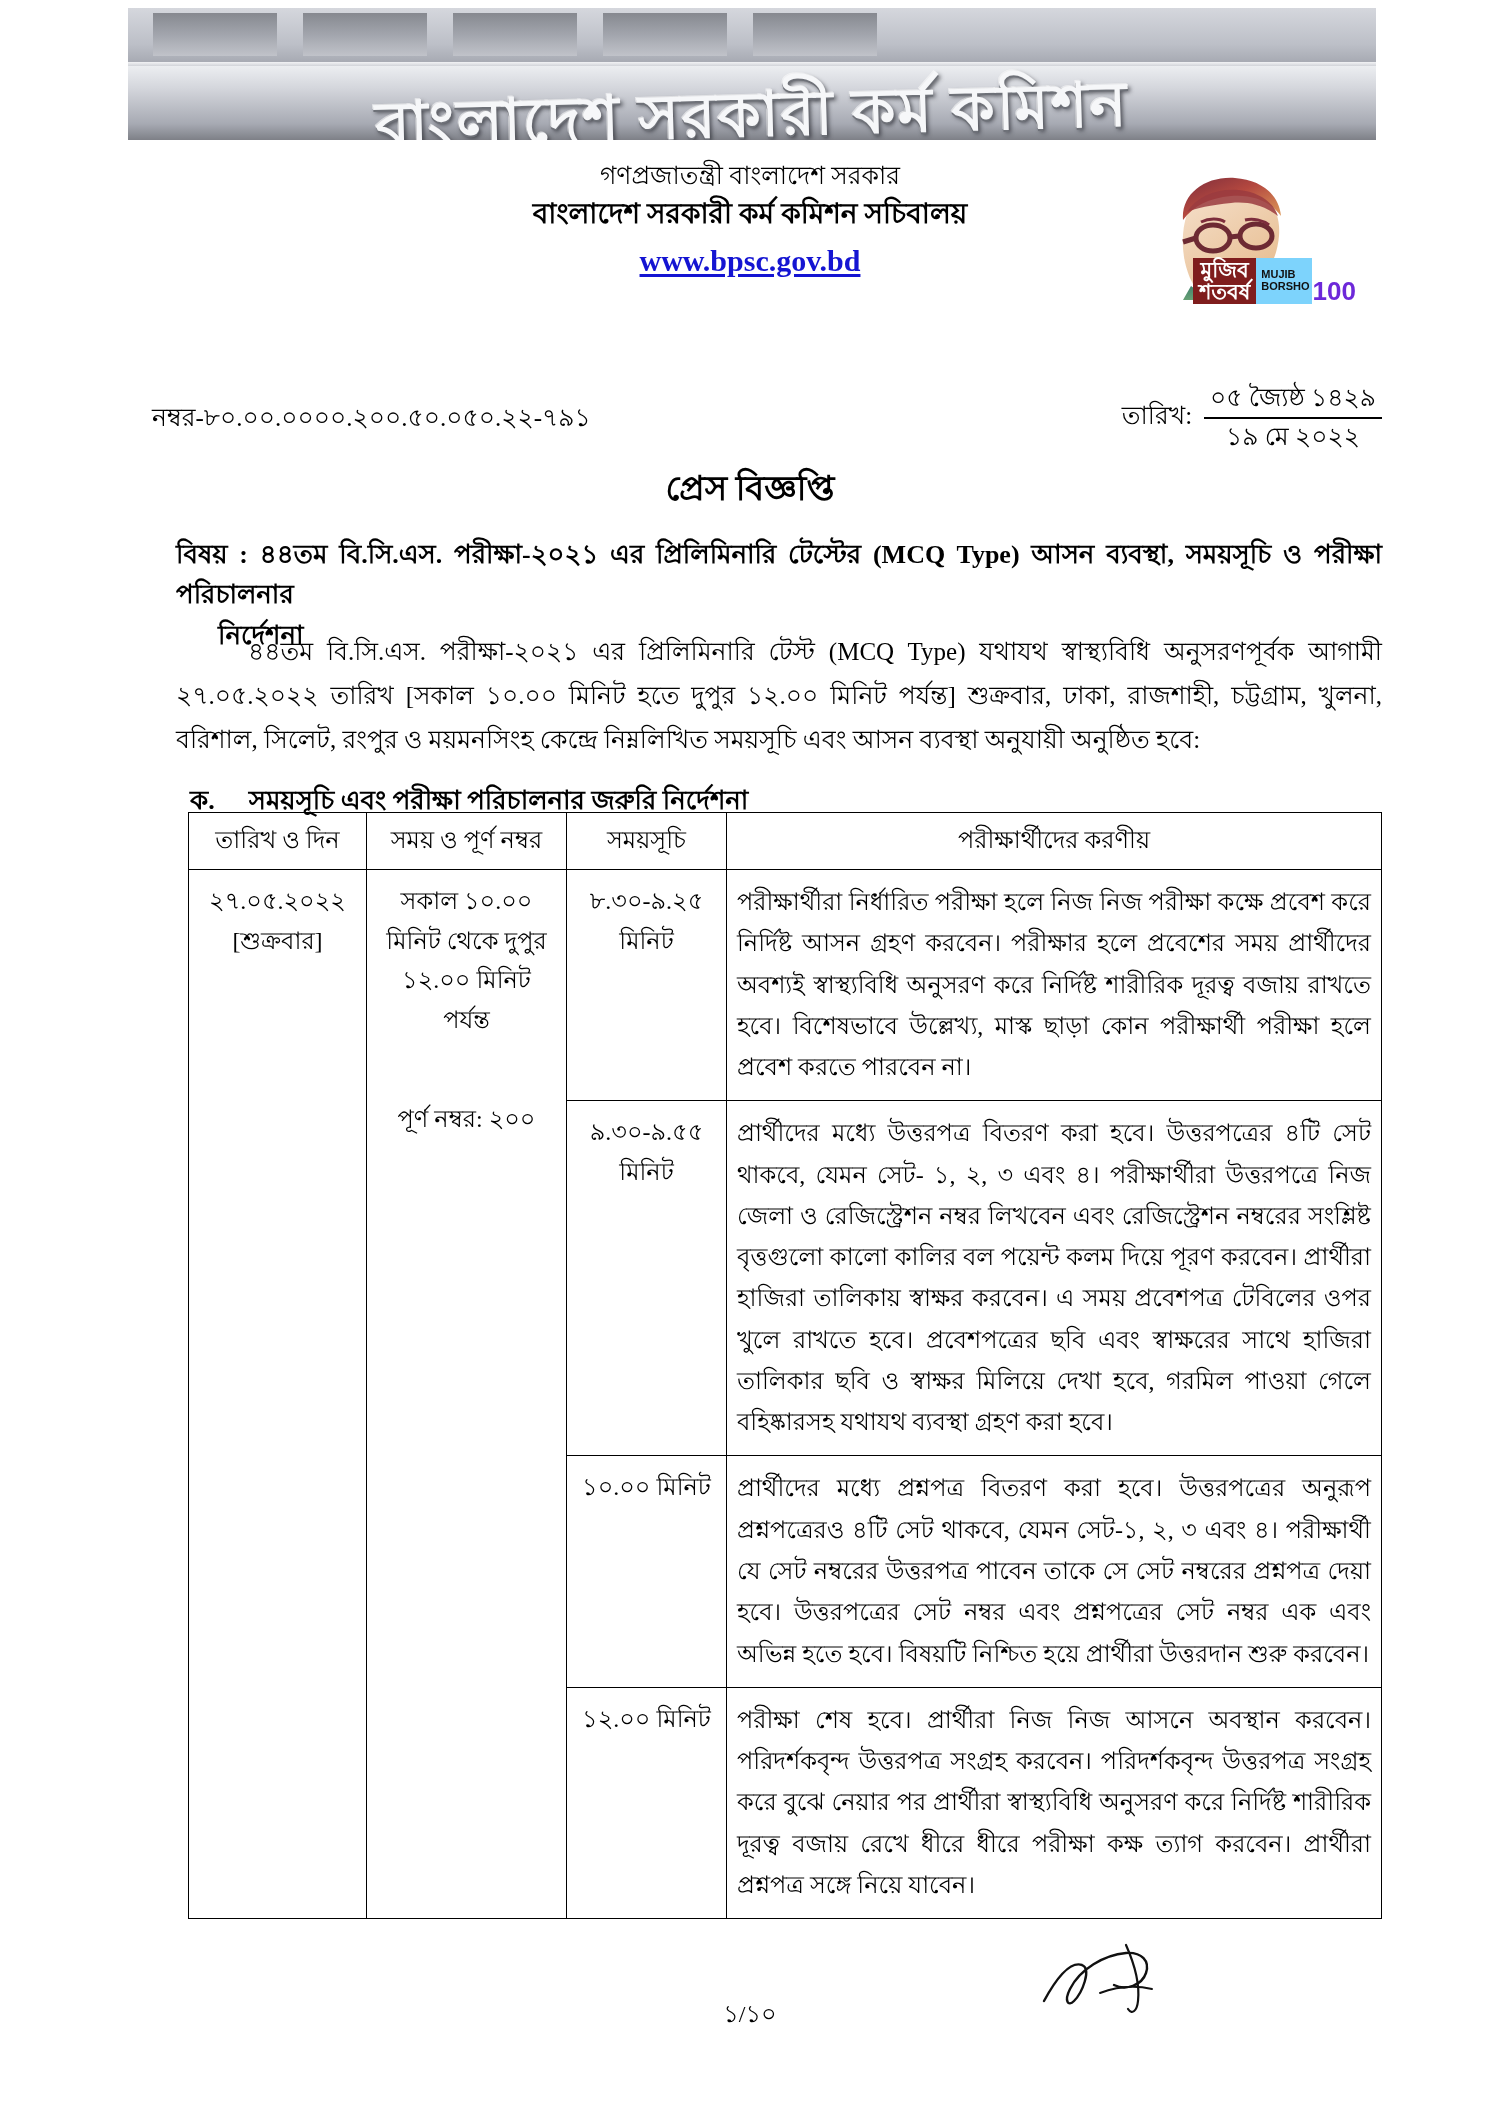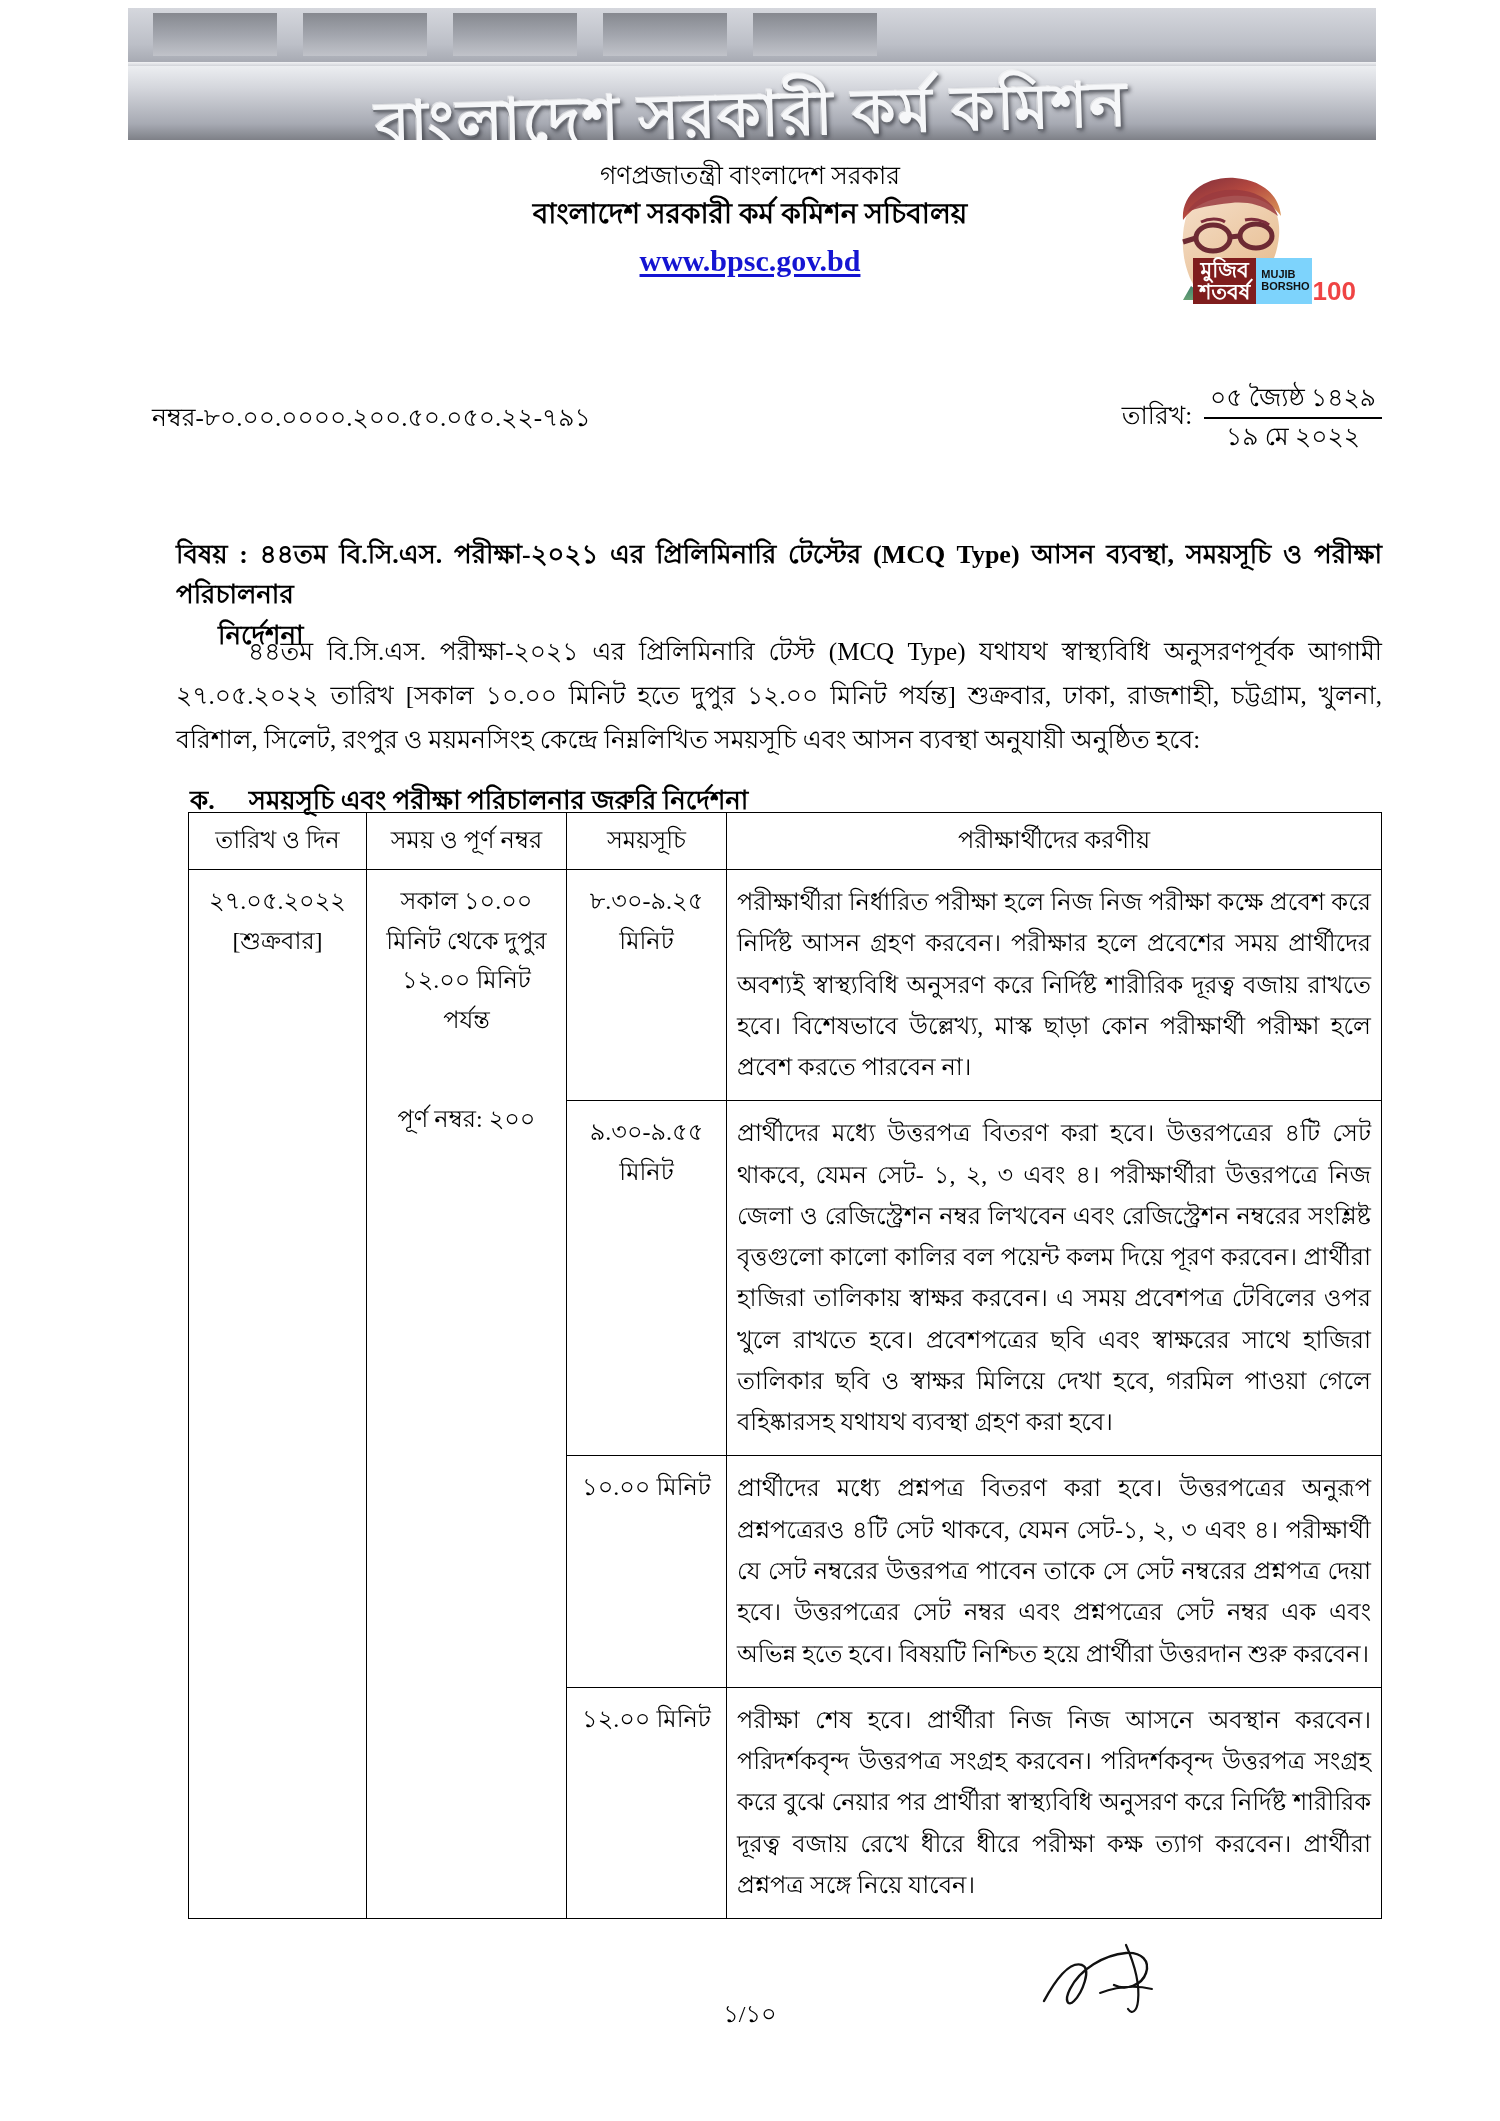--- a/index.html
+++ b/index.html
@@ -125,21 +125,21 @@
     background: #7dd3fc;
     color: #111;
     font-size: 11px;
     font-weight: 700;
     line-height: 1.05;
     padding: 3px 2px 3px 5px;
     display: flex; flex-direction: column; justify-content: center;
     white-space: nowrap;
   }
   .mujib .badge .hundred {
-    color: #ef4444;
+    color: #6d28d9;
     font-size: 26px;
     font-weight: 700;
     line-height: .9;
     display: flex; align-items: flex-end;
     padding: 0 3px 1px 1px;
   }
 
   
   .memo-no {
     position: absolute;
@@ -344,20 +344,21 @@
 
   <div class="date-block">
     <span class="date-label">তারিখ:</span>
     <span class="date-stack">
       <span class="d1">০৫ জ্যৈষ্ঠ ১৪২৯</span>
       <span class="rule"></span>
       <span class="d2">১৯ মে ২০২২</span>
     </span>
   </div>
 
+  <div class="doc-title">প্রেস বিজ্ঞপ্তি</div>
 
   <div class="subject">
     <span>বিষয় : ৪৪তম বি.সি.এস. পরীক্ষা-২০২১ এর প্রিলিমিনারি টেস্টের (MCQ Type) আসন ব্যবস্থা, সময়সূচি ও পরীক্ষা পরিচালনার</span>
     <span class="cont">নির্দেশনা</span>
   </div>
 
   <div class="body-para">
     <span class="indent"></span><span>৪৪তম বি.সি.এস. পরীক্ষা-২০২১ এর প্রিলিমিনারি টেস্ট (MCQ Type) যথাযথ স্বাস্থ্যবিধি অনুসরণপূর্বক আগামী ২৭.০৫.২০২২ তারিখ [সকাল ১০.০০ মিনিট হতে দুপুর ১২.০০ মিনিট পর্যন্ত] শুক্রবার, ঢাকা, রাজশাহী, চট্টগ্রাম, খুলনা, বরিশাল, সিলেট, রংপুর ও ময়মনসিংহ কেন্দ্রে নিম্নলিখিত সময়সূচি এবং আসন ব্যবস্থা অনুযায়ী অনুষ্ঠিত হবে:</span>
   </div>
 

